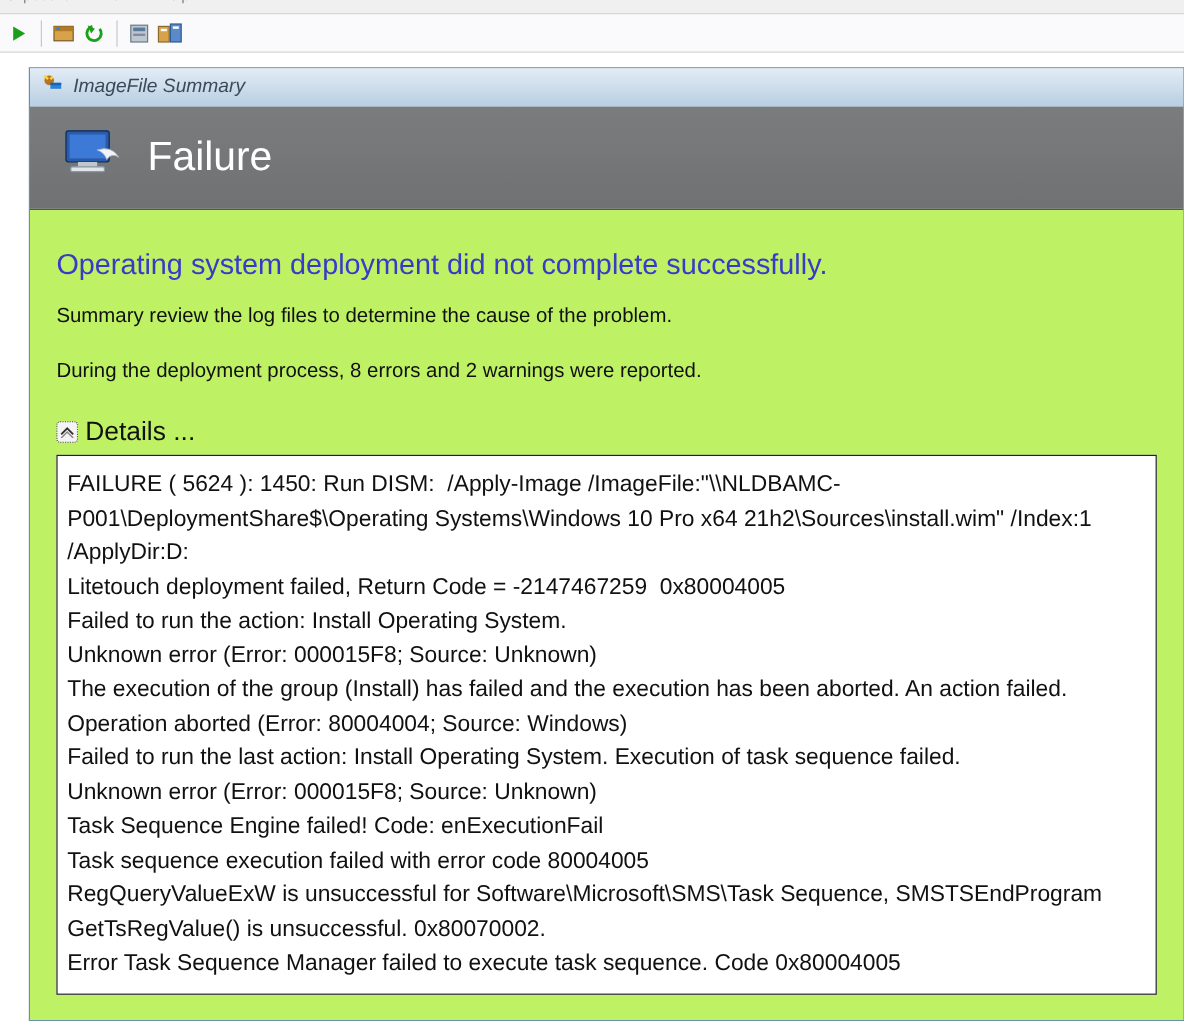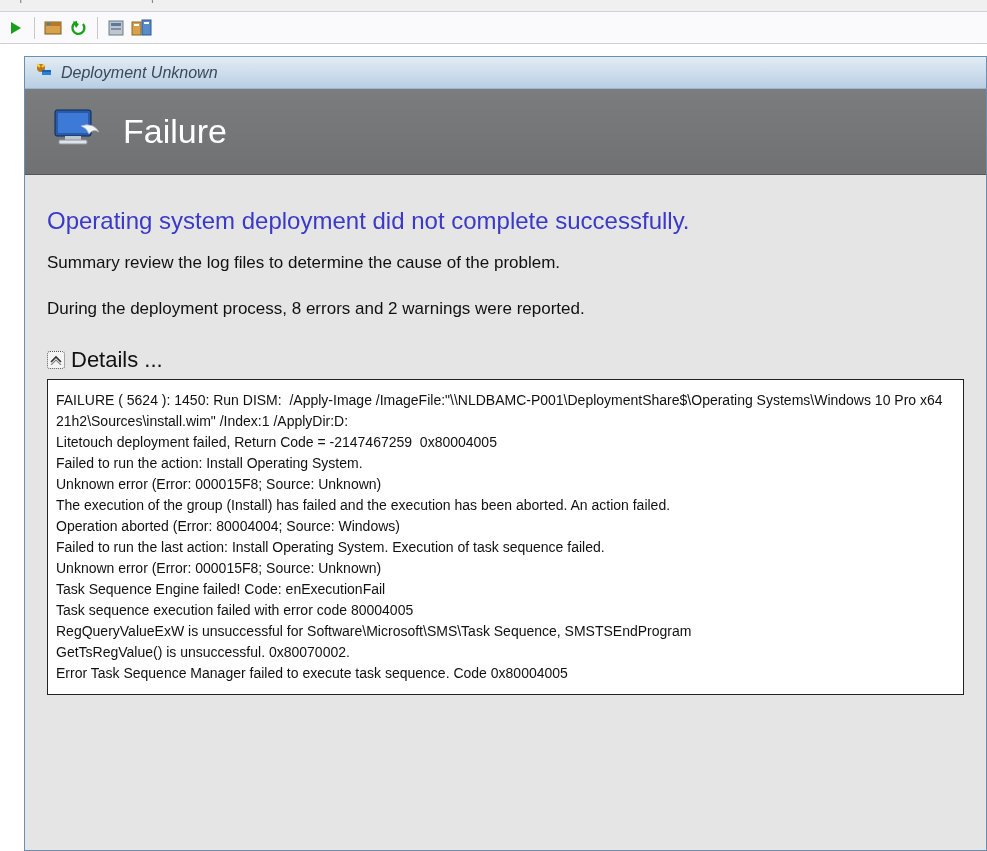--- a/index.html
+++ b/index.html
@@ -76,21 +76,21 @@
     padding: 0 24px;
     gap: 20px;
     border-bottom: 1px solid #555;
   }
   .hdr-dark .title {
     font-size: 34px;
     color: #fff;
     font-weight: 400;
   }
   .err-area {
-    background: #e5e5e5;
+    background: #bef264;
     padding: 22px 22px 16px 22px;
     height: calc(100% - 32px - 86px);
   }
   .err-heading {
     color: #3a39c8;
     font-size: 24px;
     font-weight: 400;
     margin: 10px 0 18px 0;
   }
   .err-line {
@@ -111,21 +111,21 @@
     background: #f4f4f4;
     display: flex; align-items: center; justify-content: center;
     font-size: 13px;
     border-radius: 3px;
   }
   .details-label { font-size: 22px; color: #111; }
   .log-box {
     background: #fff;
     border: 1px solid #222;
     padding: 10px 8px;
-    font-size: 14px;
+    font-size: 19px;
     line-height: 1.5;
     color: #111;
     white-space: pre-wrap;
     word-break: break-word;
     font-family: "Segoe UI", Tahoma, sans-serif;
   }
 </style>
 </head>
 <body>
 
@@ -179,21 +179,21 @@
     <div class="dlg-title">
       <span>
         <svg width="18" height="18" viewBox="0 0 18 18">
           <circle cx="6" cy="6" r="4" fill="#b46a00" opacity="0.9"></circle>
           <rect x="7" y="8" width="9" height="5" fill="#2a82d6"></rect>
           <rect x="7" y="8" width="9" height="2" fill="#1a62b6"></rect>
           <path d="M2 2 L5 5" stroke="#ffd040" stroke-width="2"></path>
           <path d="M9 3 L7 5" stroke="#ffd040" stroke-width="2"></path>
         </svg>
       </span>
-      <span>Deployment Unknown</span>
+      <span>ImageFile Summary</span>
     </div>
 
     <div class="hdr-dark">
       <span>
         <svg width="54" height="48" viewBox="0 0 54 48">
           <rect x="6" y="4" width="36" height="26" rx="2" fill="#2a5aa8" stroke="#0a2a58" stroke-width="1"></rect>
           <rect x="9" y="7" width="30" height="20" fill="#3d79d6"></rect>
           <rect x="16" y="30" width="16" height="4" fill="#bfc7ce"></rect>
           <rect x="10" y="34" width="28" height="4" rx="1" fill="#dfe4e9" stroke="#8a96a2"></rect>
           <path d="M32 20 Q44 16 50 26 Q44 22 40 28 Q38 22 32 20" fill="#f2f5f8" stroke="#aab6c2" stroke-width="0.8"></path>

